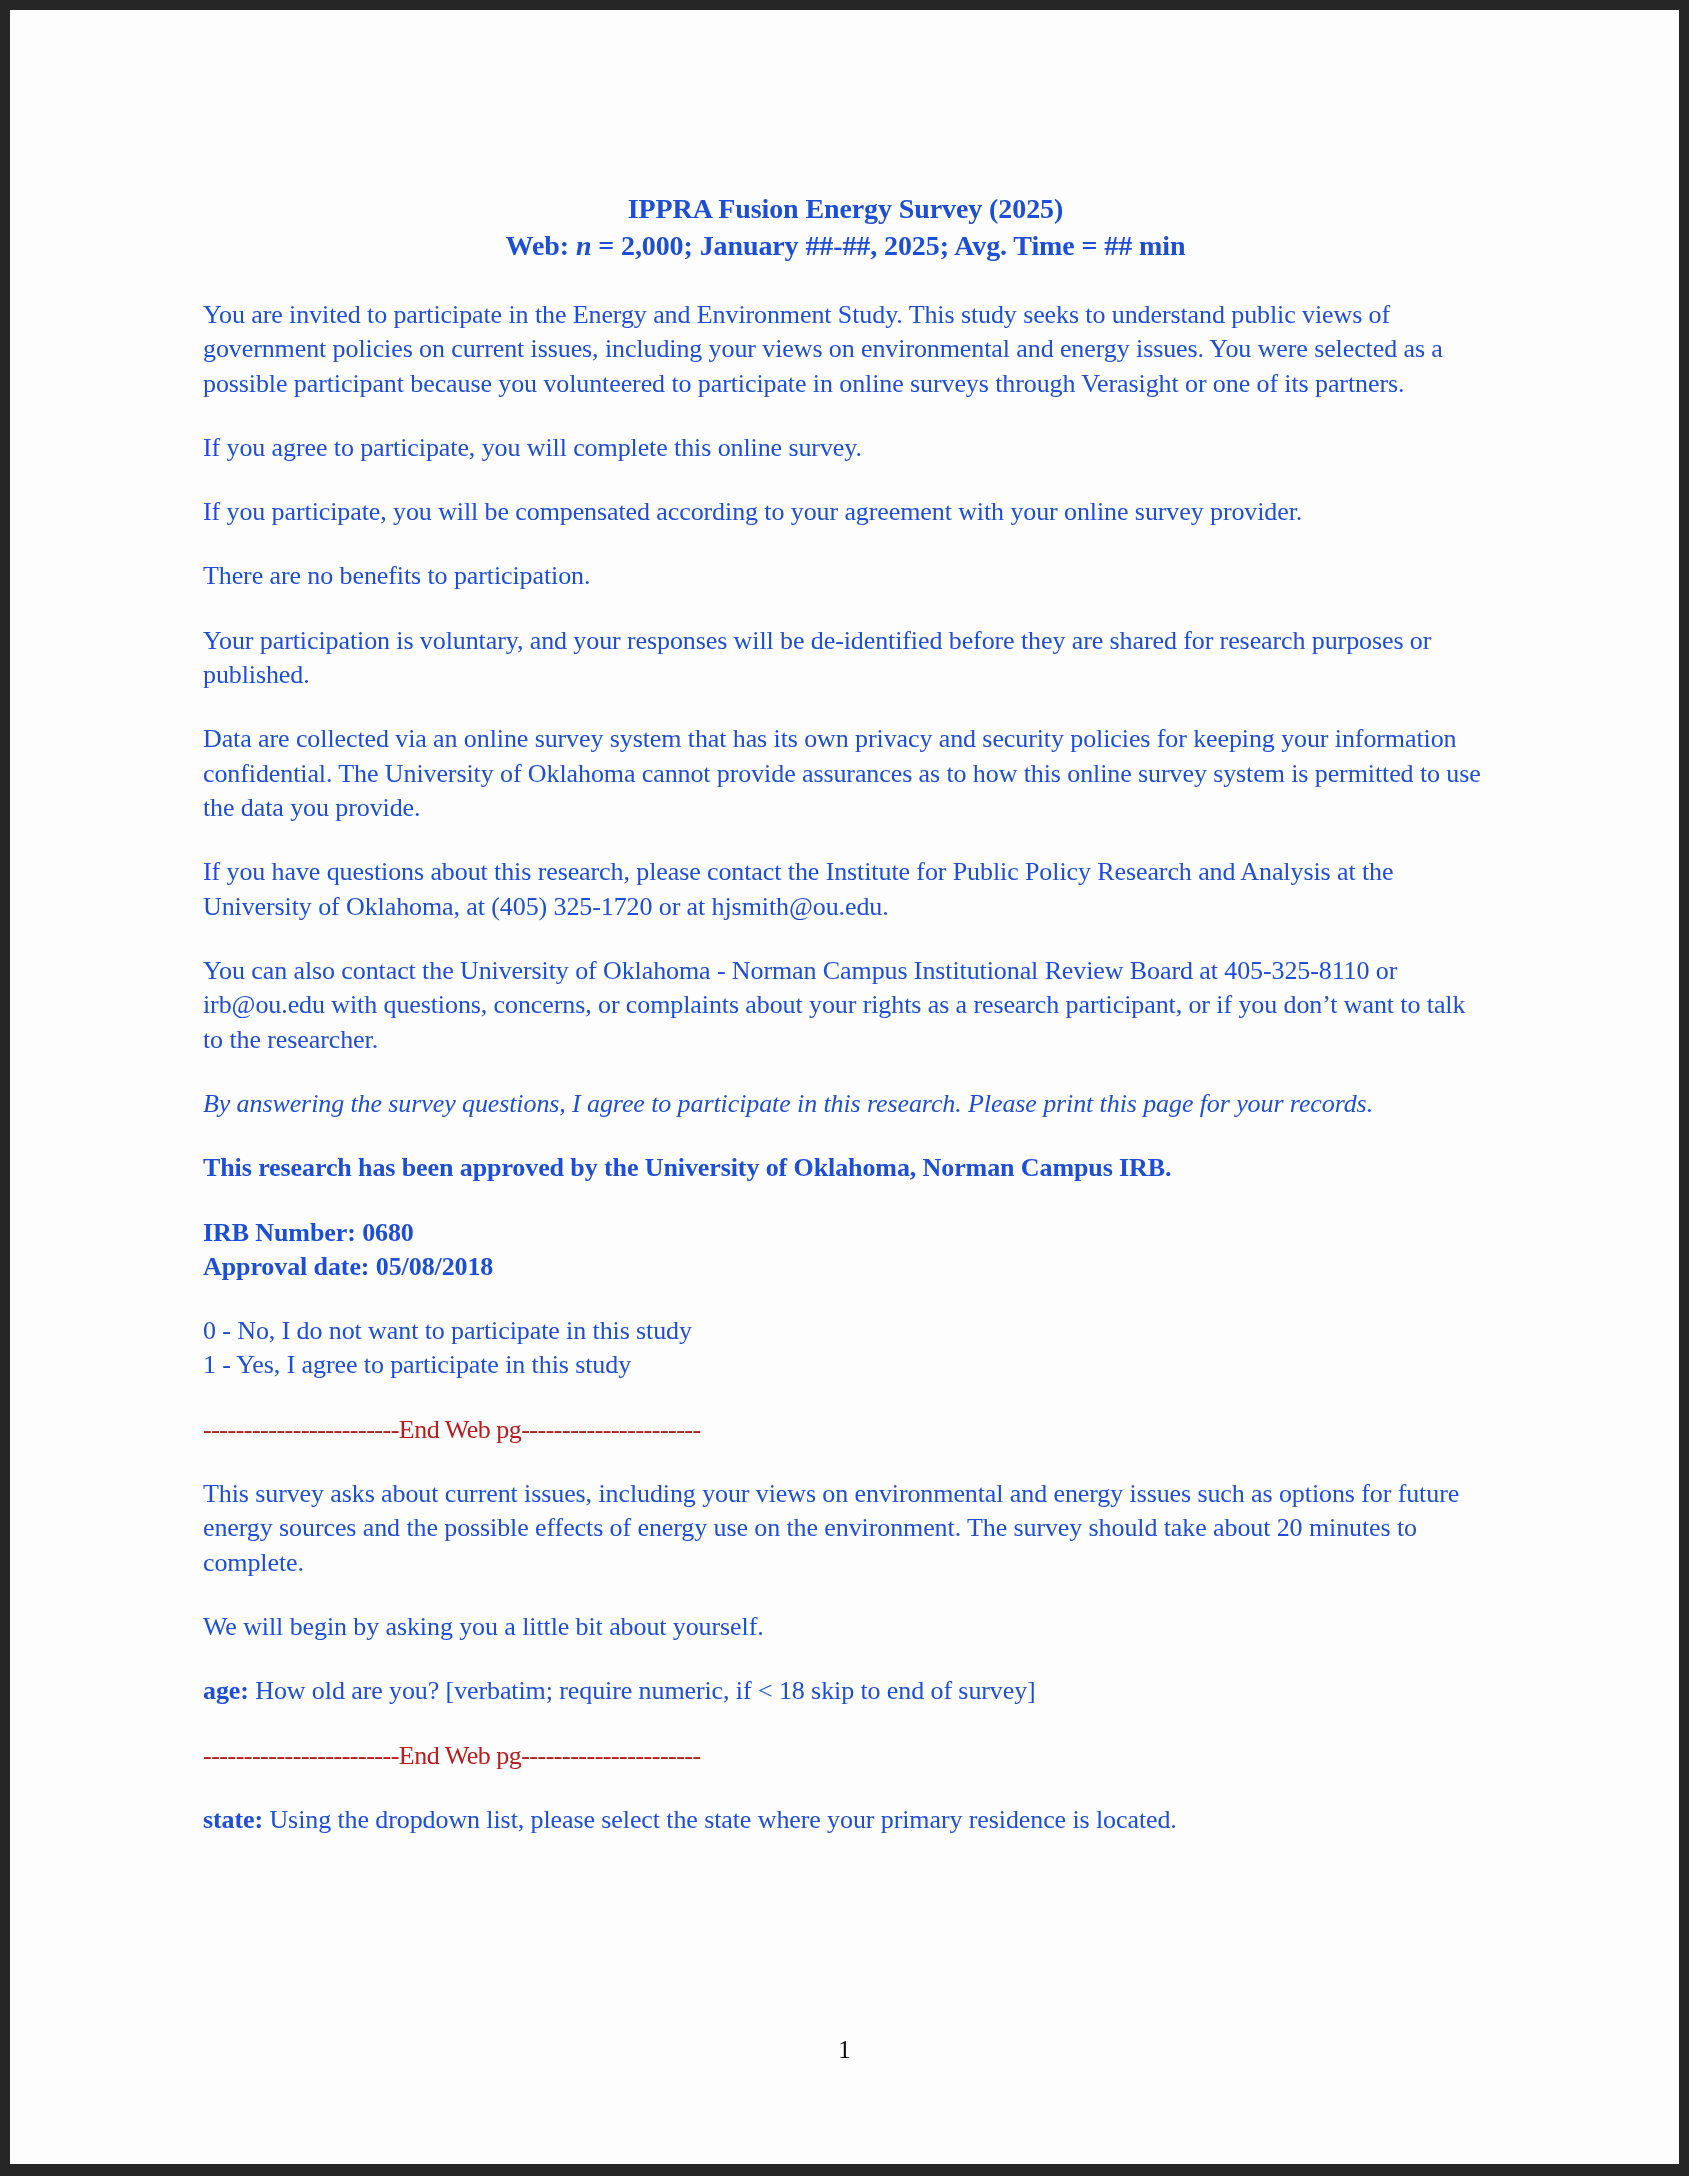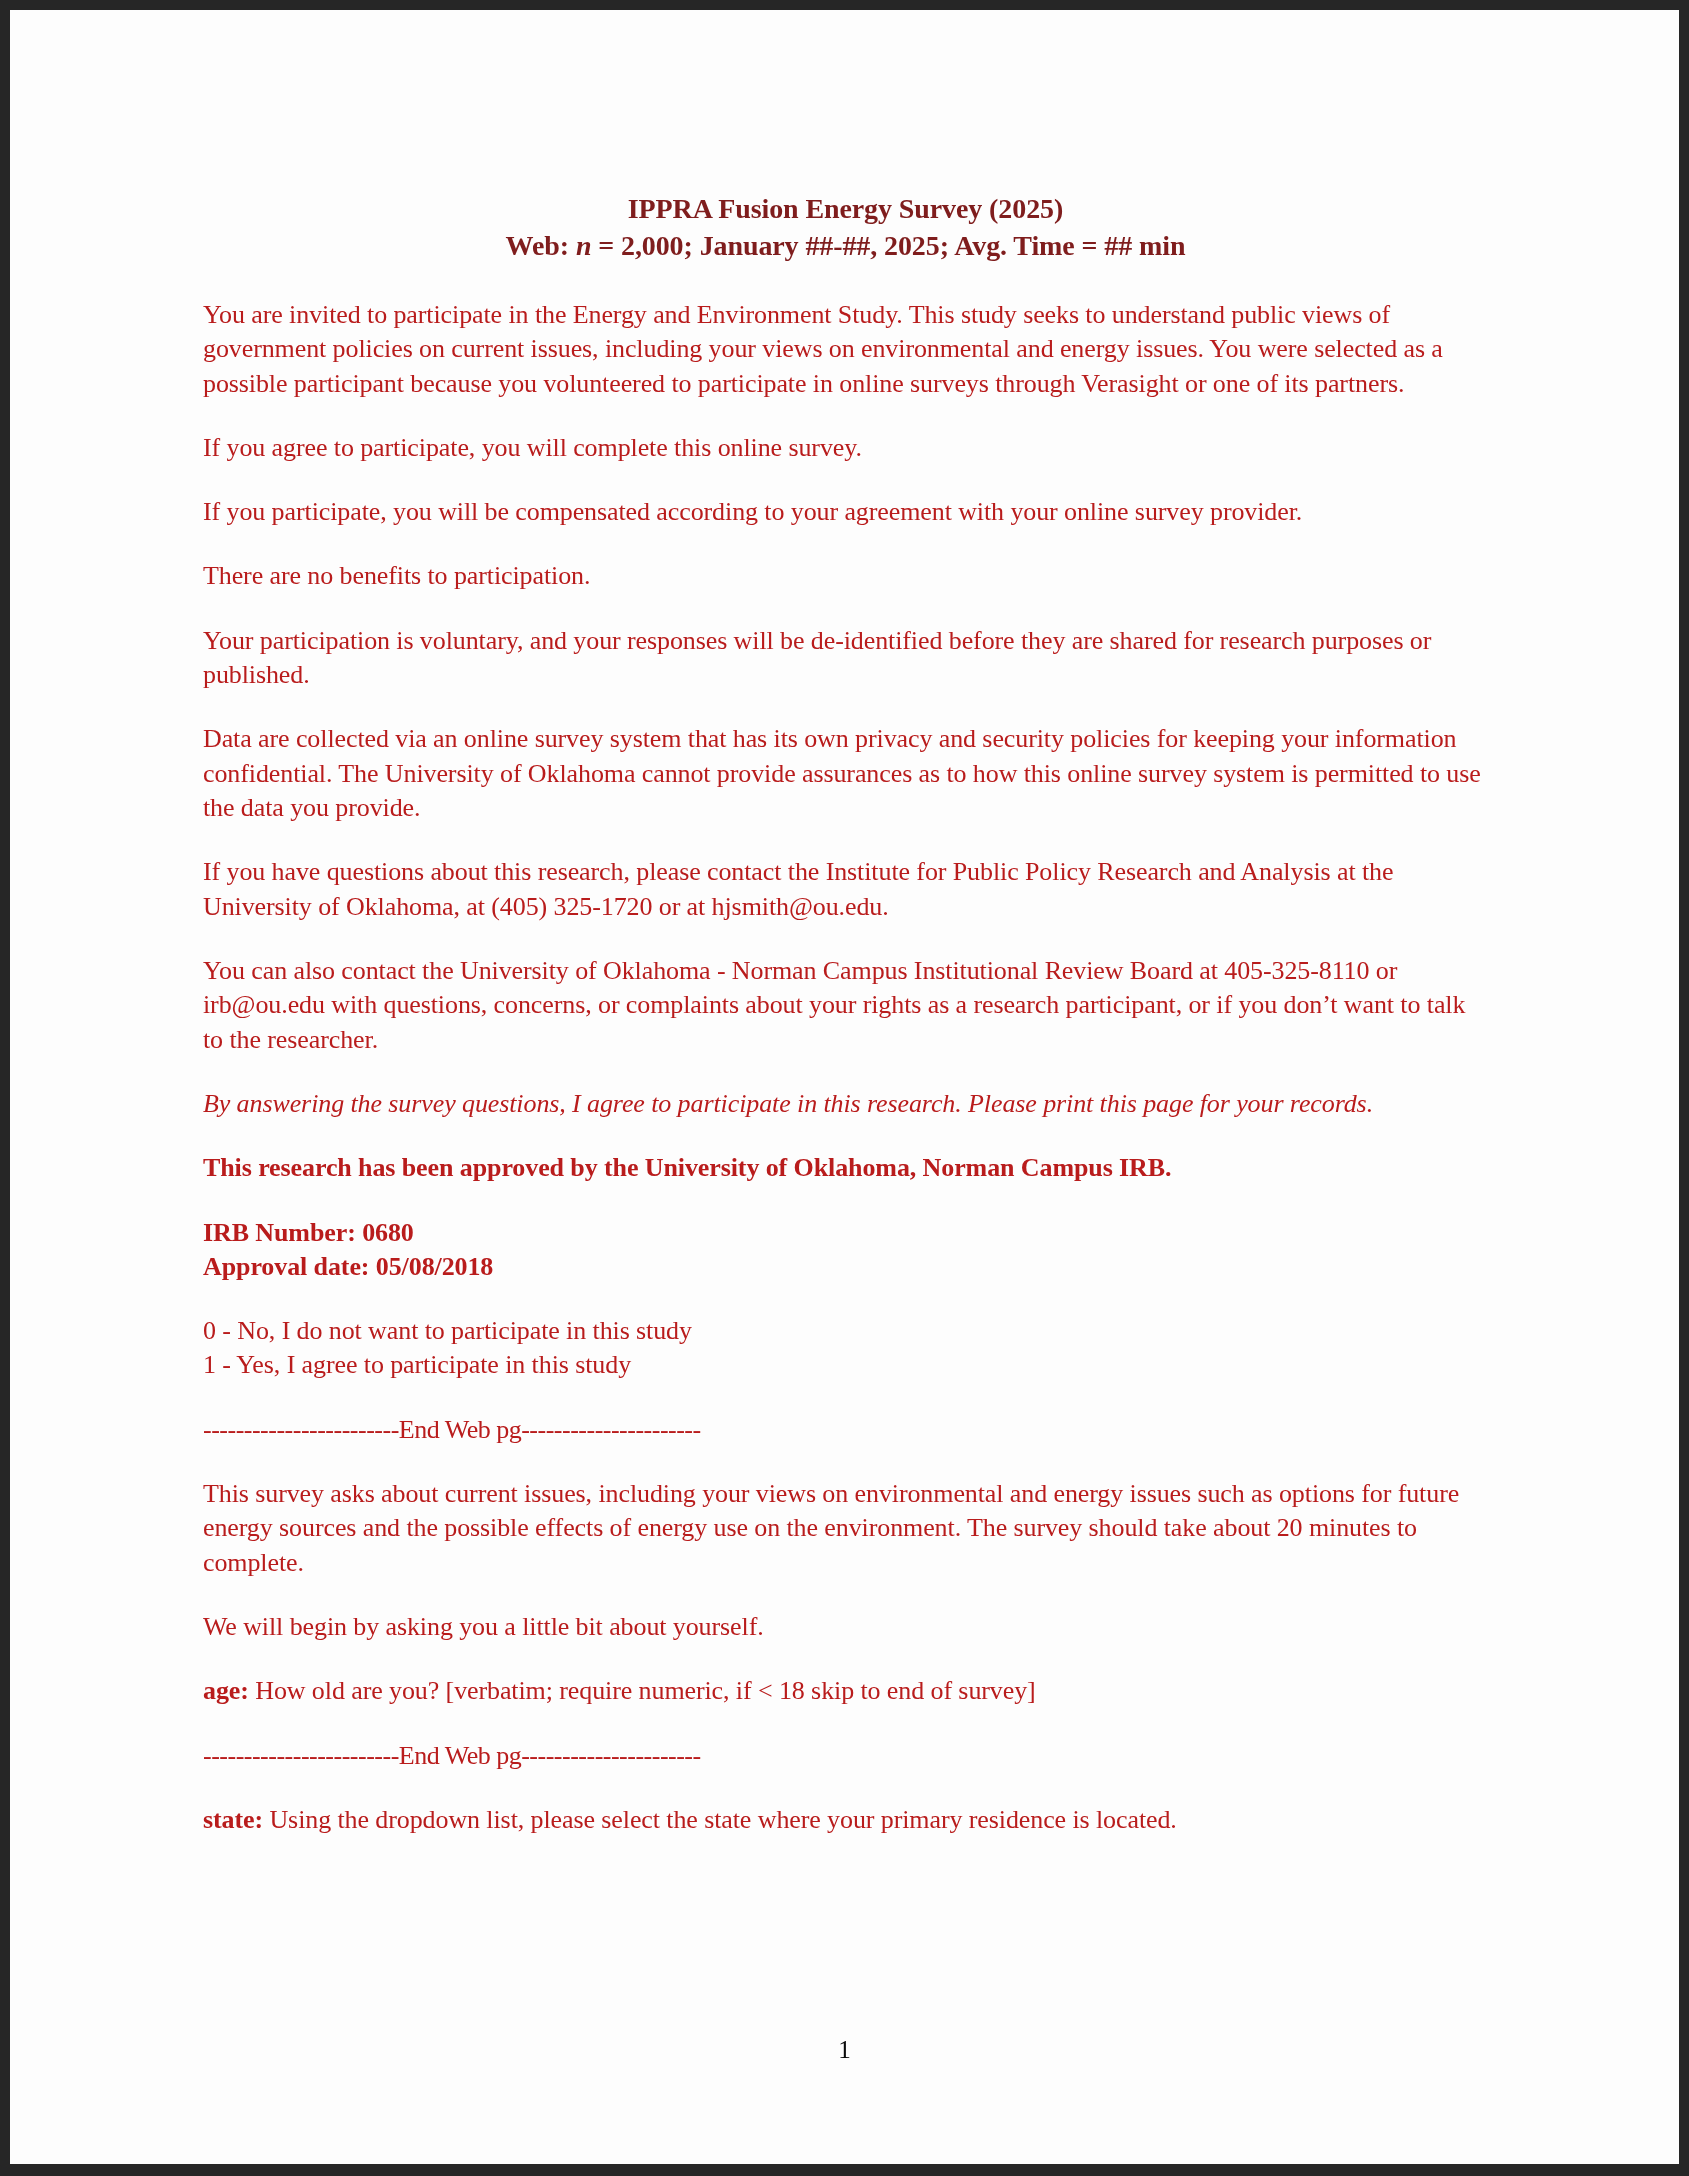--- a/index.html
+++ b/index.html
@@ -42,39 +42,39 @@
     top: 181px;
     width: 1285px;
   }
 
   .doc-title {
     text-align: center;
     font-weight: bold;
     font-size: 28px;
     line-height: 1.32;
     letter-spacing: -0.1px;
-    color: #7f1d1d;
+    color: #1d4ed8;
     margin: 0;
   }
   .doc-title .title-line-2 {
     display: block;
   }
   .ital {
     font-style: italic;
   }
 
   .body-block {
     margin-top: 33px;
   }
 
   p.para {
     margin: 0 0 30px 0;
     font-size: 26px;
     line-height: 1.32;
-    color: #b91c1c;
+    color: #1d4ed8;
     text-align: left;
     letter-spacing: -0.1px;
   }
   p.para:last-child {
     margin-bottom: 0;
   }
 
   p.para.italic-para {
     font-style: italic;
   }

